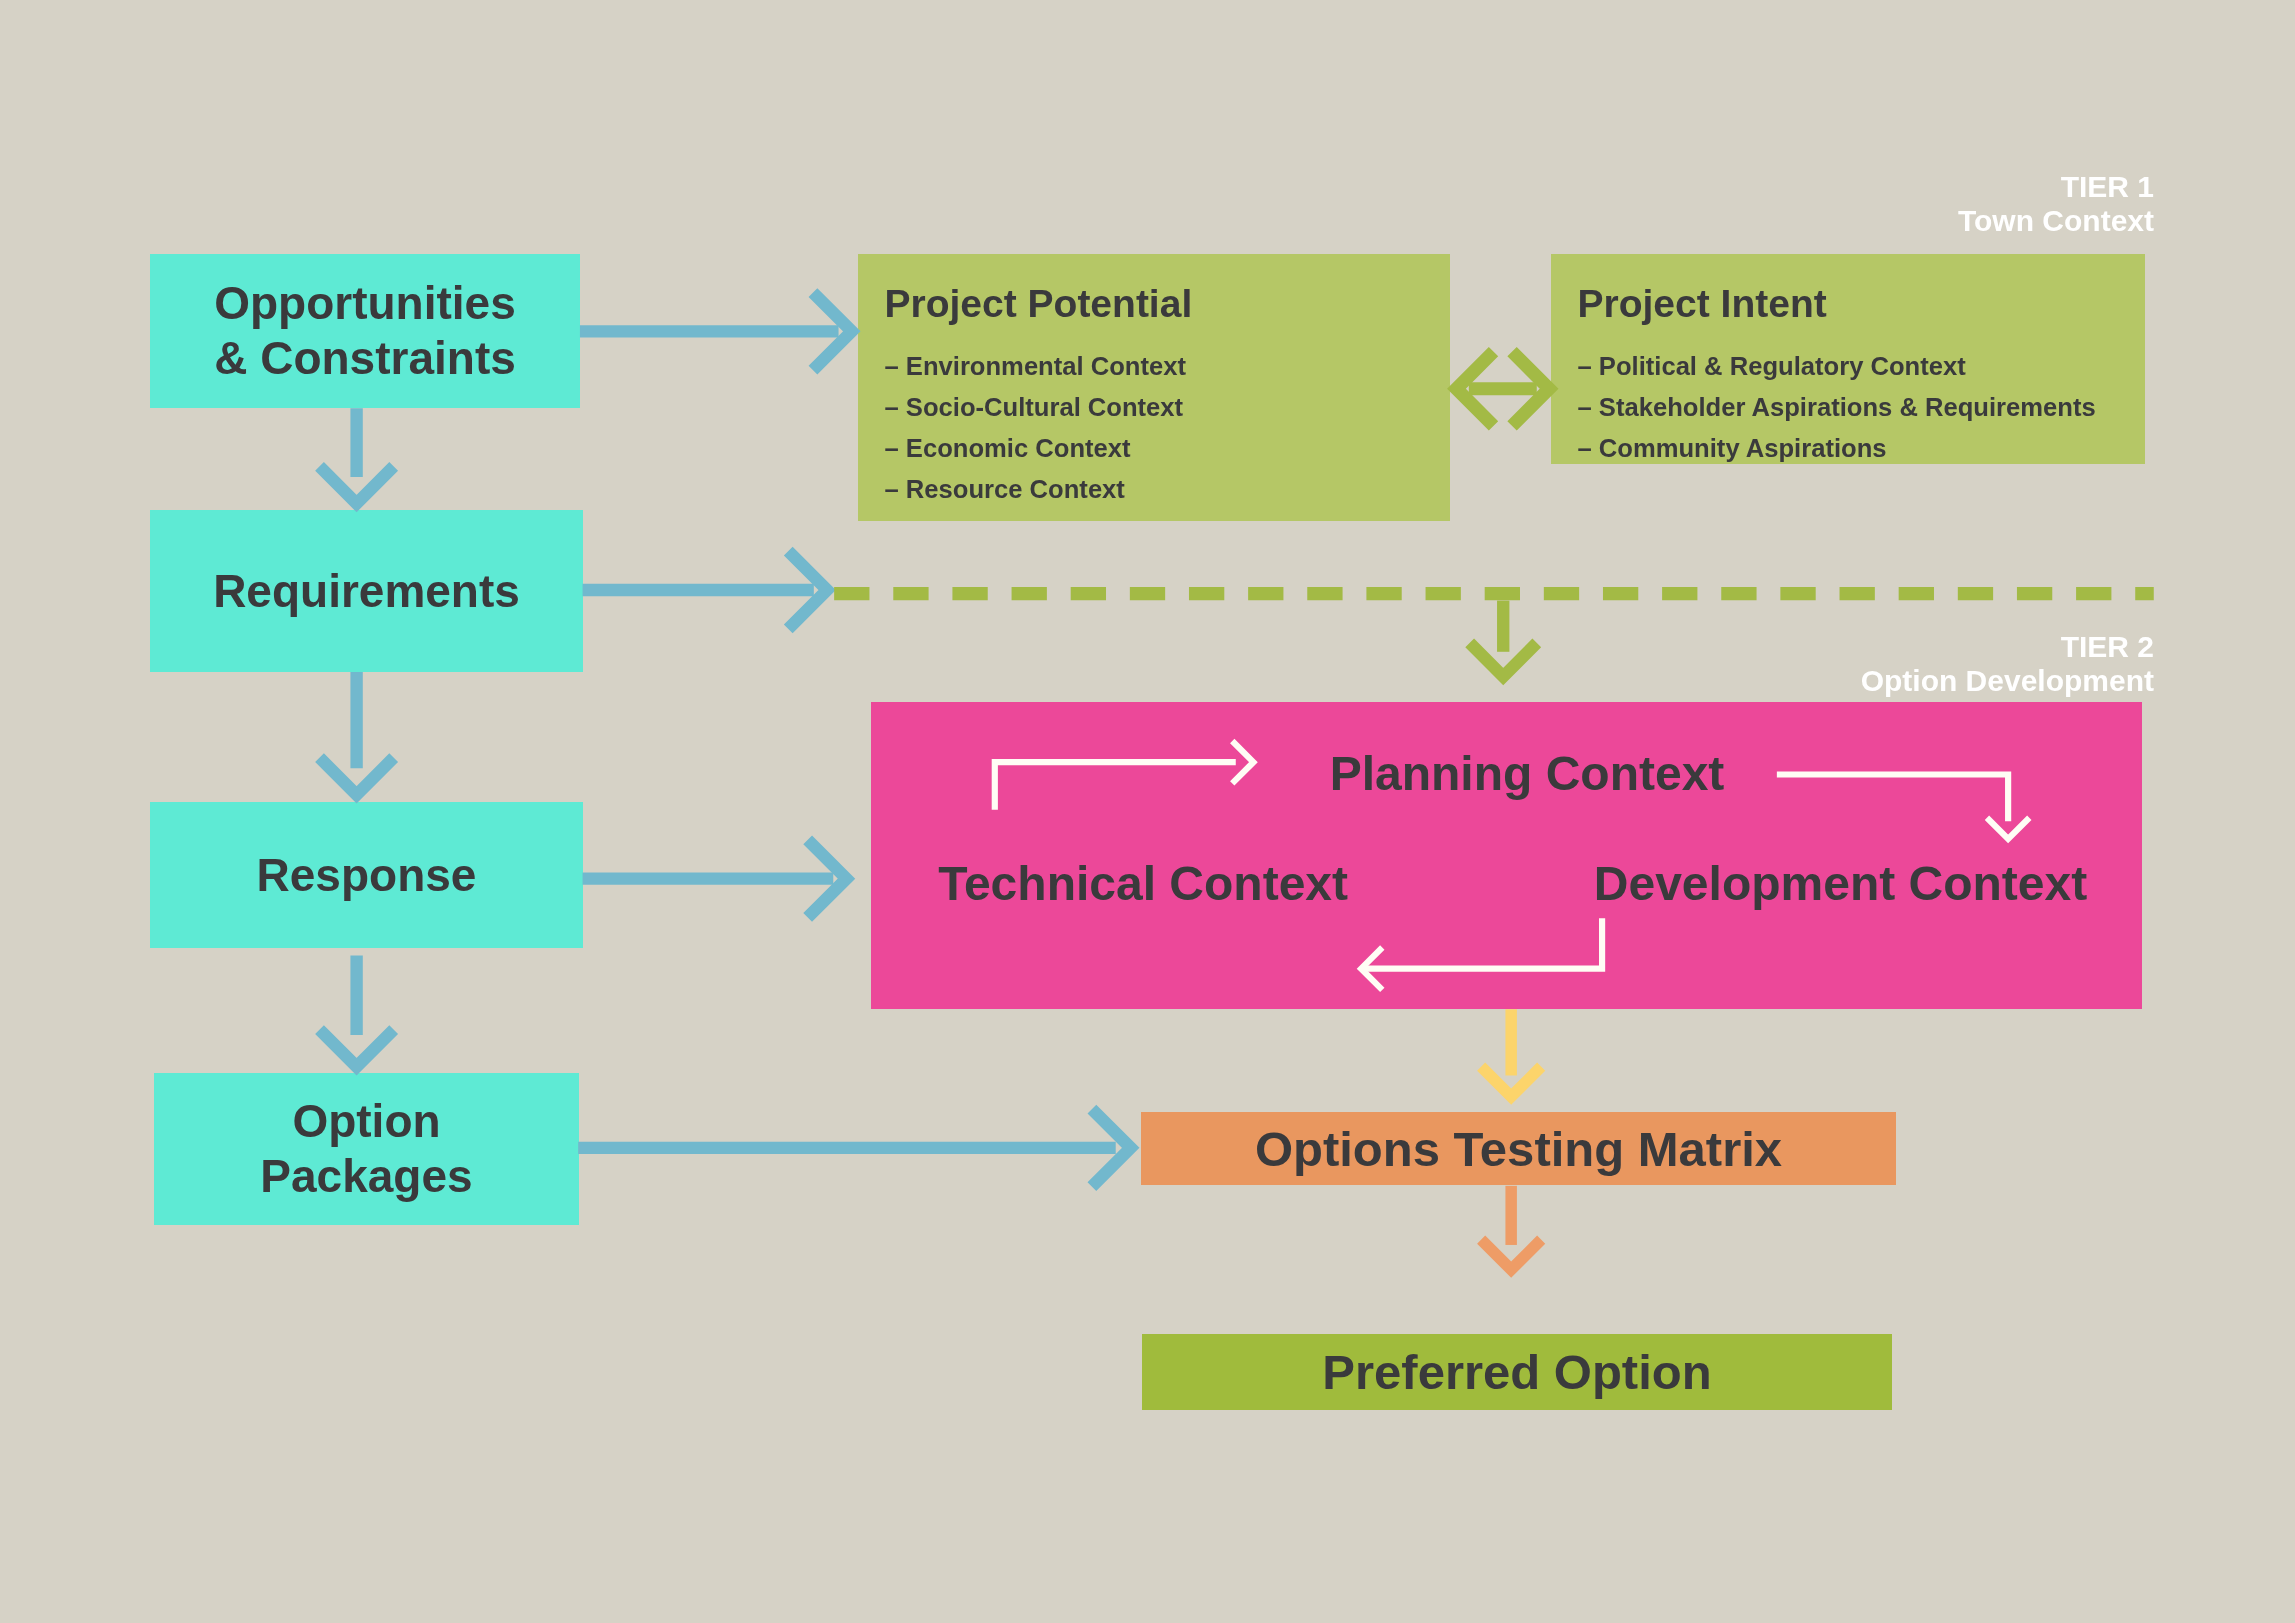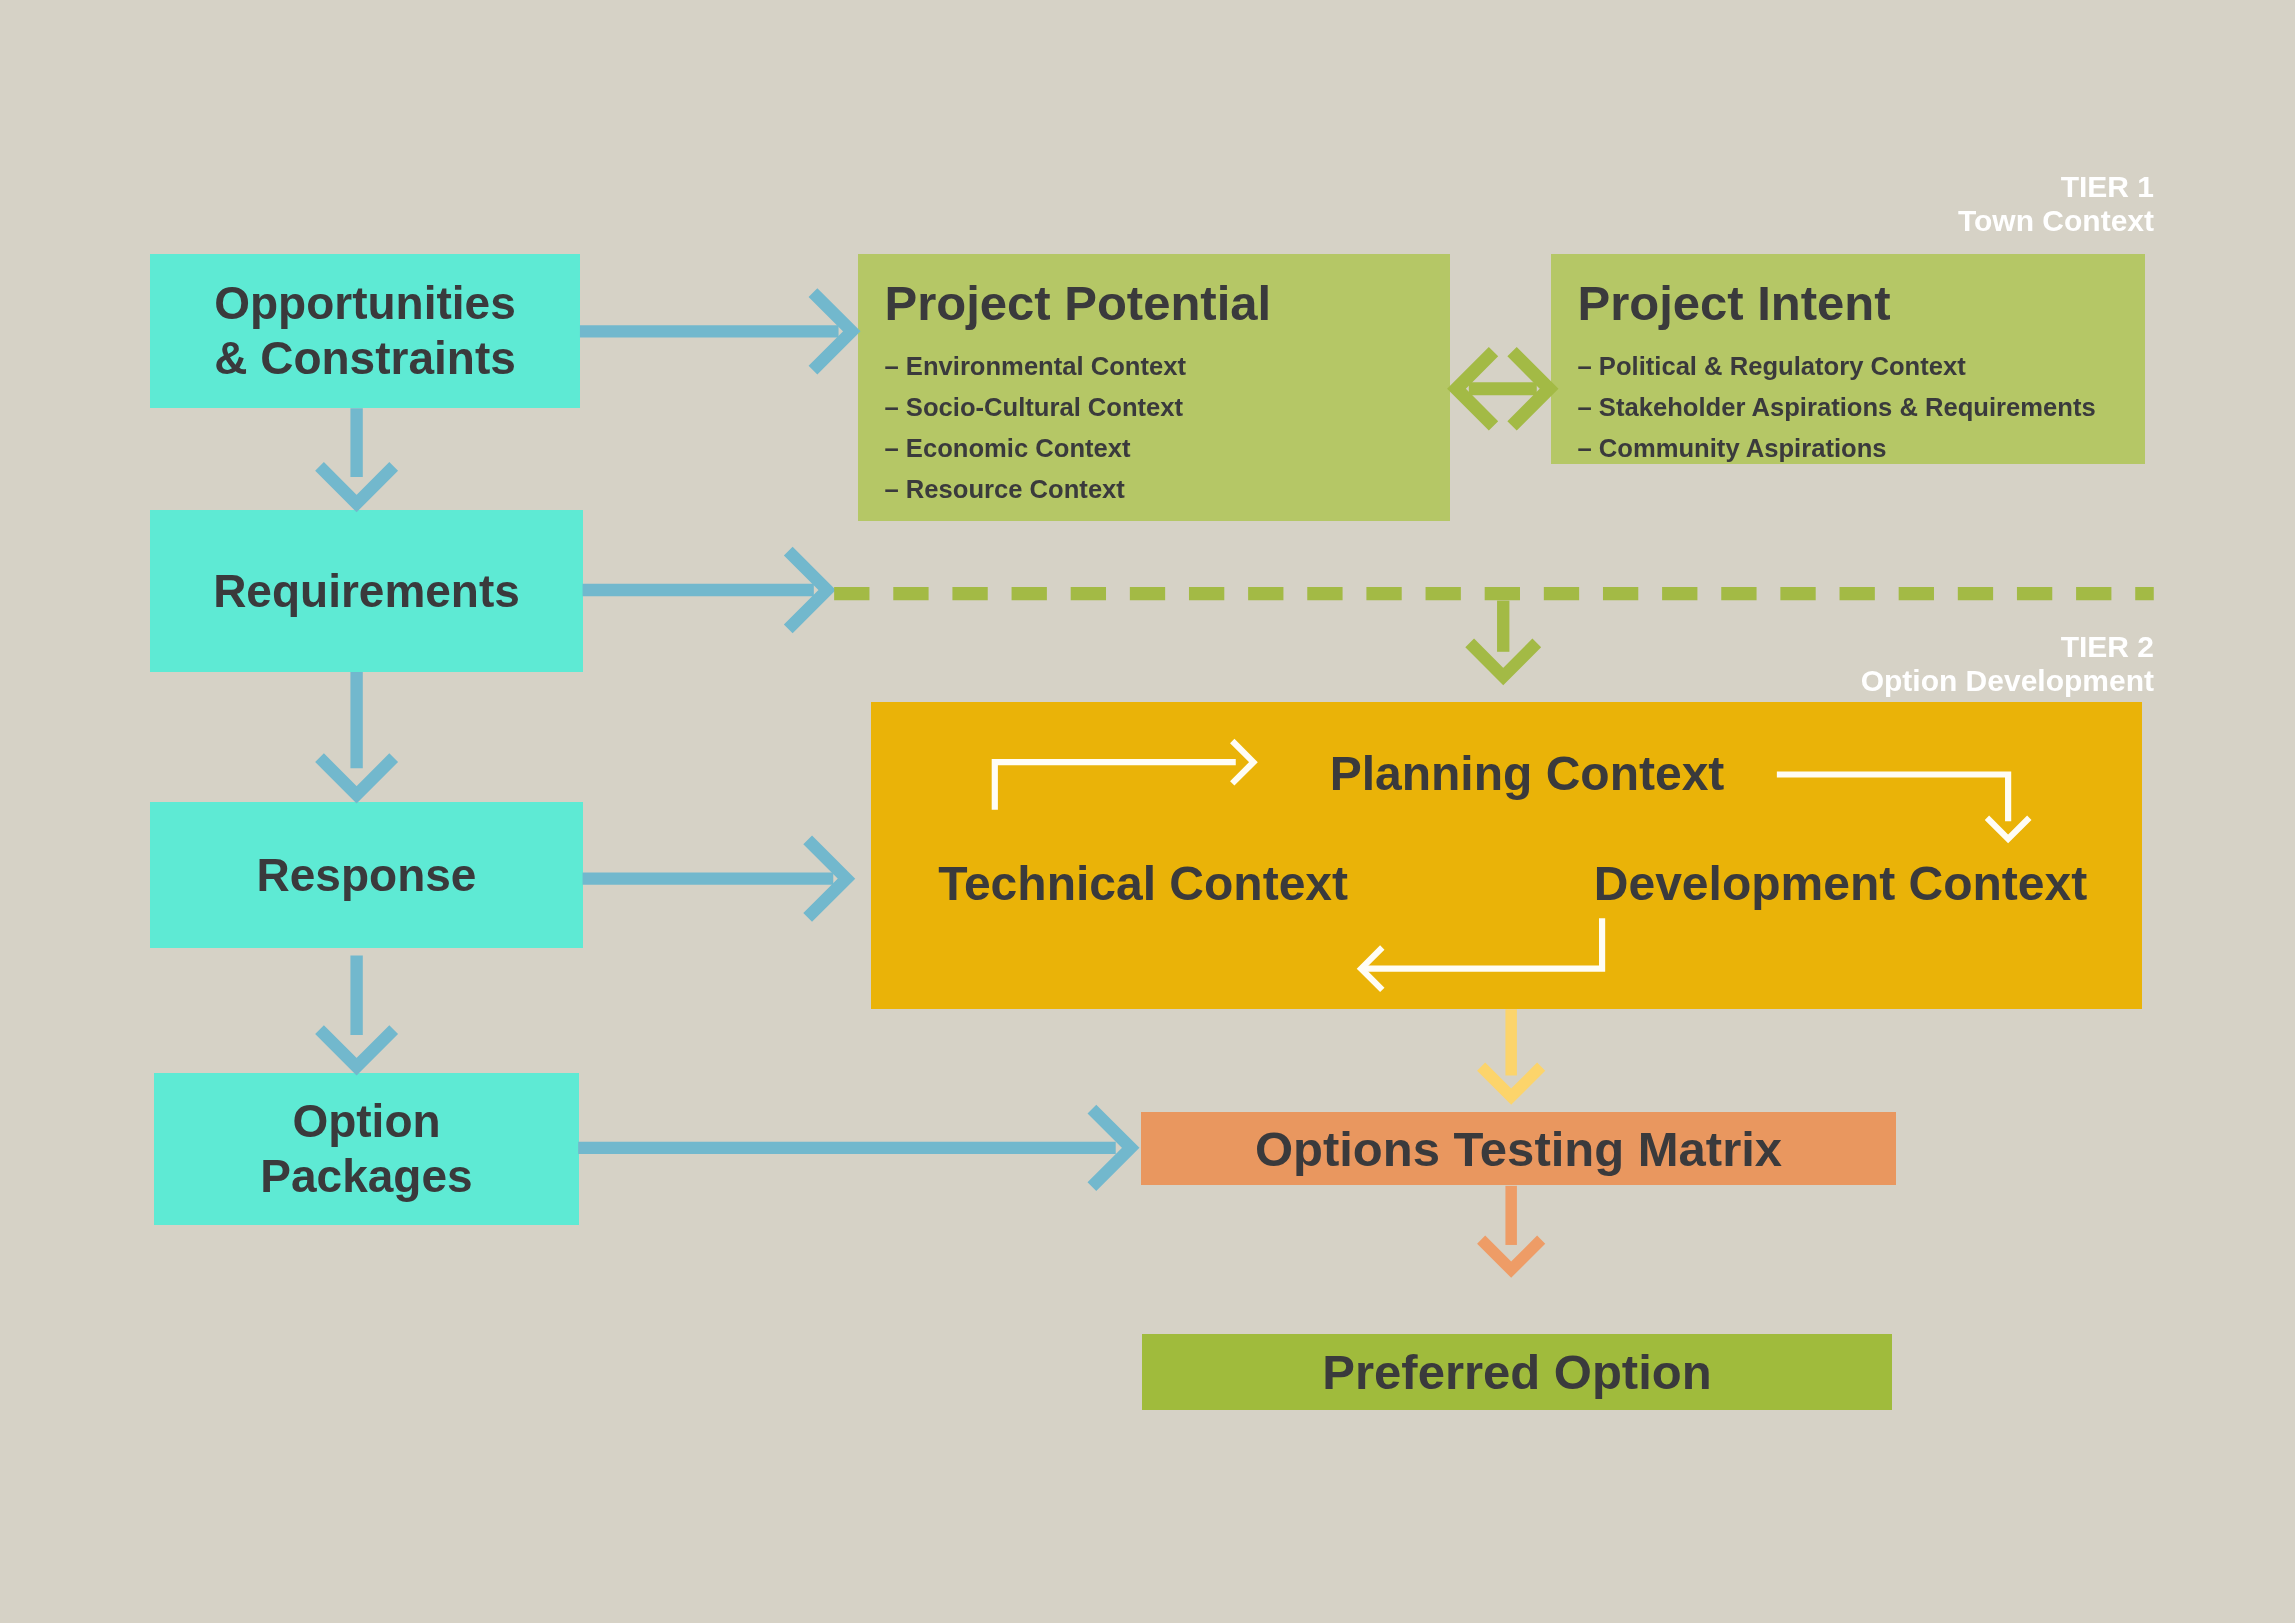--- a/index.html
+++ b/index.html
@@ -14,24 +14,24 @@
     position:absolute;
     display:flex;flex-direction:column;
     align-items:center;justify-content:center;
     color:#3a3a3c;font-weight:bold;text-align:center;
   }
   .blue-box{background:#5eead4;font-size:46px;line-height:55px;}
   .green-box{
     position:absolute;background:#b5c766;color:#3a3a3c;
     padding:21px 0 0 26.5px;box-sizing:border-box;
   }
-  .green-box .gb-title{font-weight:bold;font-size:49px;line-height:57px;}
+  .green-box .gb-title{font-weight:bold;font-size:39px;line-height:57px;}
   .green-box .gb-bullets{margin-top:14px;}
   .green-box .gb-bullet{font-weight:bold;font-size:25.6px;line-height:41px;}
-  .yellow-box{position:absolute;background:#eab308;}
+  .yellow-box{position:absolute;background:#ec4899;}
   .yb-label{
     position:absolute;color:#3a3a3c;font-weight:bold;
     font-size:48px;line-height:53px;text-align:center;white-space:nowrap;
   }
   .orange-box{background:#e9975f;font-size:49px;}
   .dkgreen-box{background:#a0bb3c;font-size:49px;}
   .tier-label{
     position:absolute;color:#ffffff;font-weight:bold;
     font-size:30px;line-height:34px;text-align:right;width:477px;
   }

